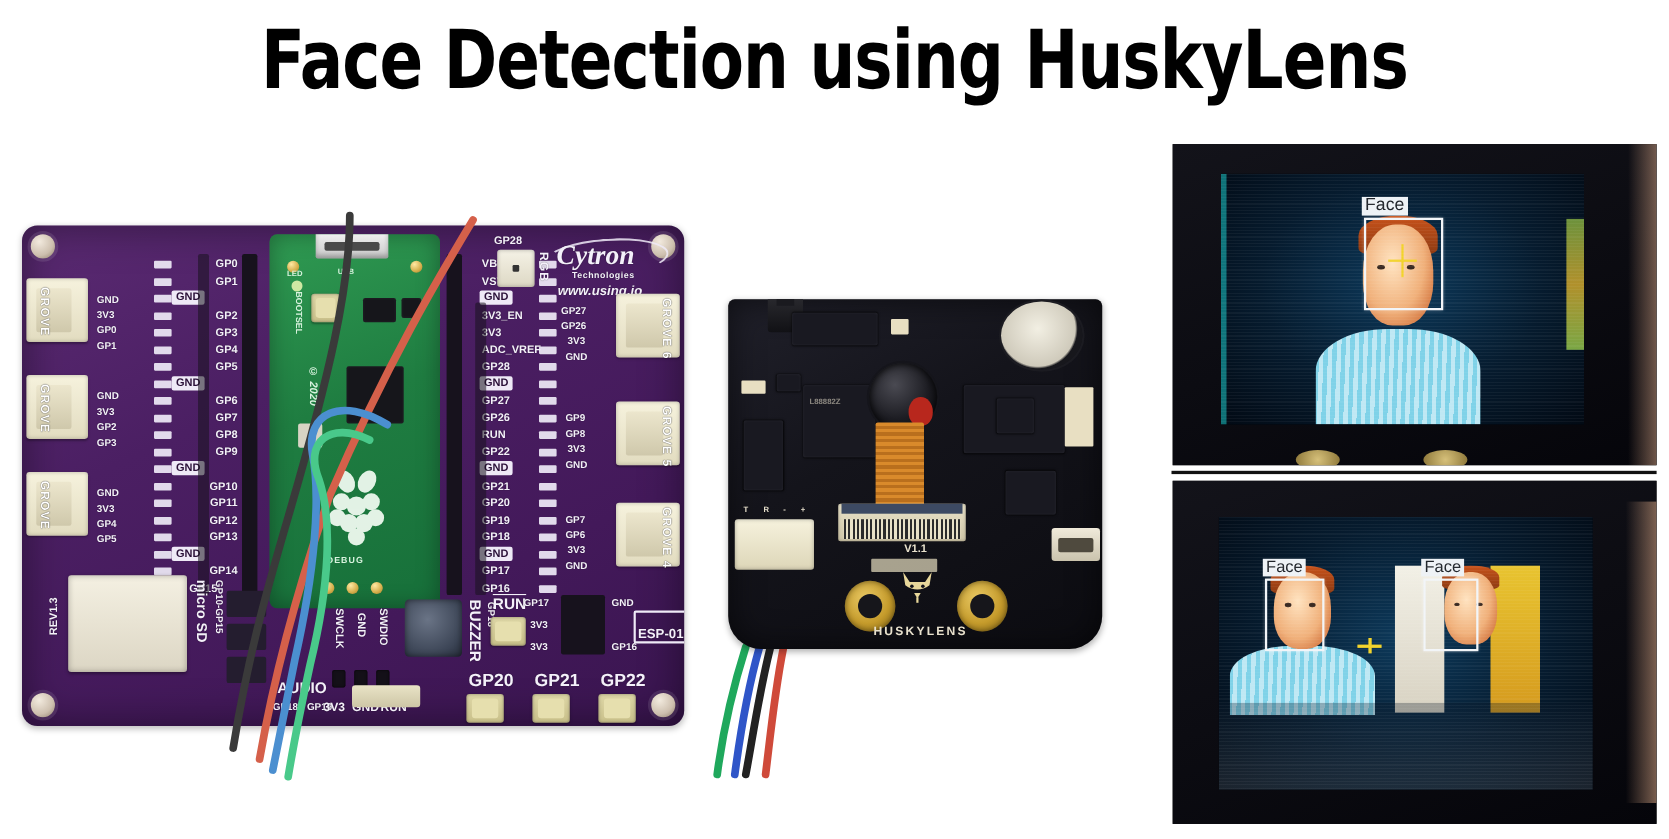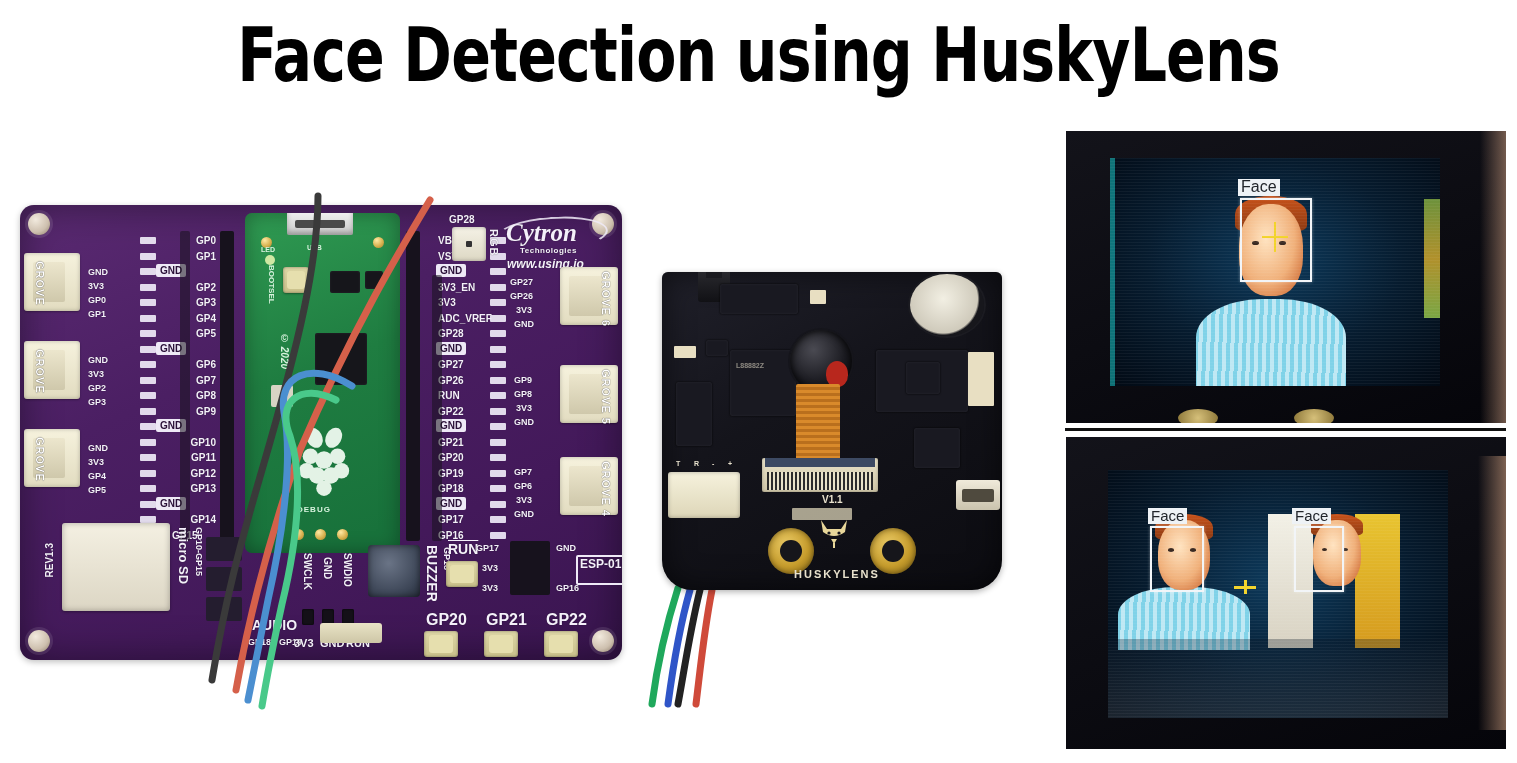--- a/index.html
+++ b/index.html
@@ -417,21 +417,21 @@
       <div class="cap"></div>
     </div>
 
   <div class="hdrstrip" style="left:490px;top:336px;width:40px;height:54px;"></div>
   <div class="silk" style="left:456px;top:338px;font-size:9px;">GP17</div>
   <div class="silk" style="left:462px;top:358px;font-size:9px;">3V3</div>
   <div class="silk" style="left:462px;top:378px;font-size:9px;">3V3</div>
   <div class="silk" style="left:536px;top:338px;font-size:9px;">GND</div>
   <div class="silk" style="left:536px;top:378px;font-size:9px;">GP16</div>
   <div style="position:absolute;left:556px;top:350px;width:48px;height:26px;border:2px solid #efeaf7;border-radius:2px;"></div>
-  <div class="silk" style="left:560px;top:352px;font-size:12px;">ESP-01</div>
+  <div class="silk" style="left:560px;top:364px;font-size:12px;">ESP-01</div>
 
   <div style="position:absolute;left:300px;top:418px;width:62px;height:20px;
        background:linear-gradient(180deg,#e9e3c6,#cdc6a6);border-radius:3px;"></div>
 
   <div class="silk" style="left:406px;top:406px;font-size:16px;">GP20</div>
   <div class="silk" style="left:466px;top:406px;font-size:16px;">GP21</div>
   <div class="silk" style="left:526px;top:406px;font-size:16px;">GP22</div>
   <div class="btn-tact" style="left:404px;top:426px;width:34px;height:26px;">
       <div class="cap"></div>
     </div>

